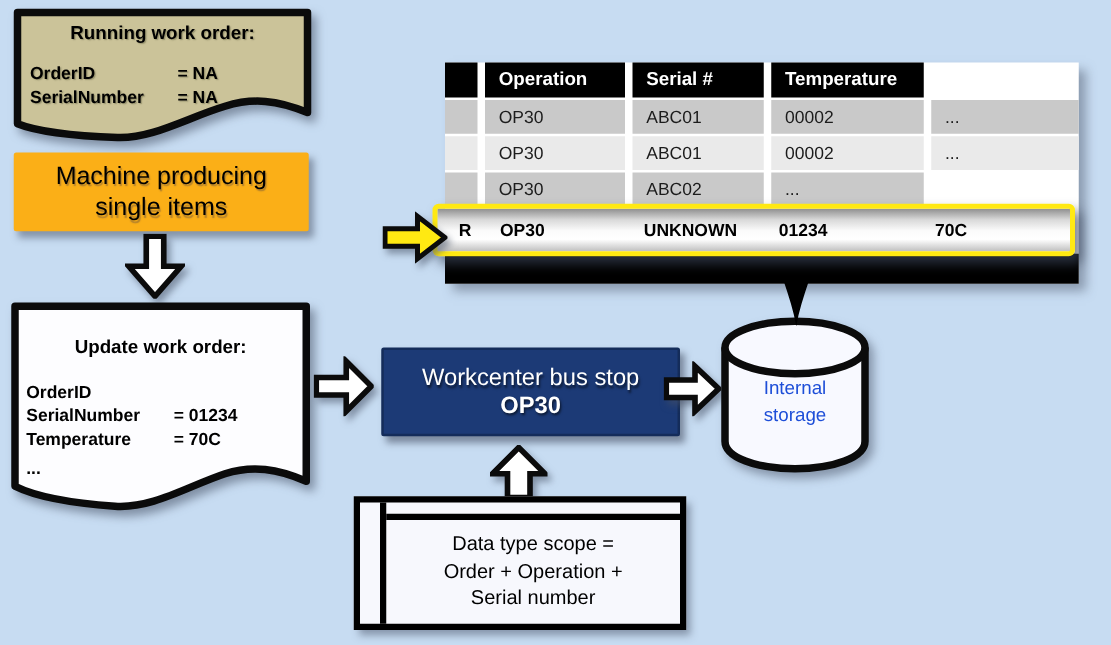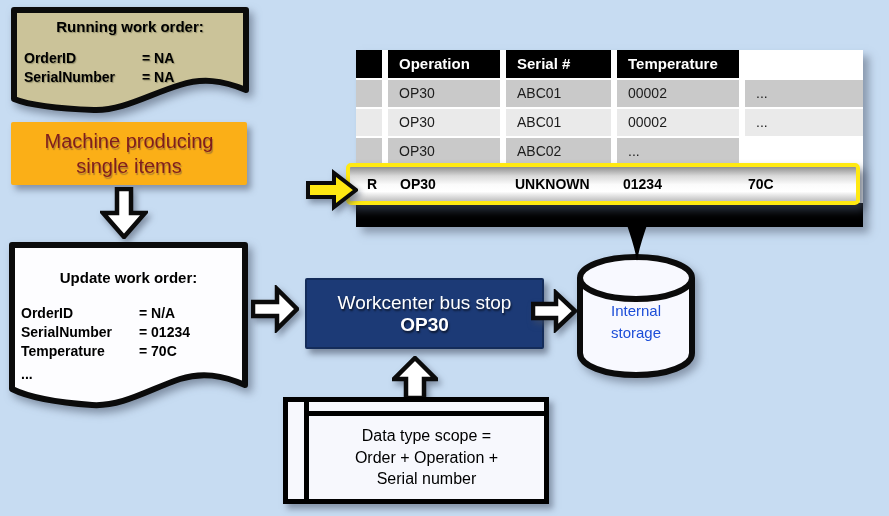--- a/index.html
+++ b/index.html
@@ -15,21 +15,21 @@
   .doc-svg { position:absolute; filter:drop-shadow(4px 5px 4px rgba(70,80,100,.55)); }
   .doc-text { position:absolute; color:#000; }
   .doc-title { text-align:center; font-weight:bold; font-size:15px; }
   .fieldrow { display:grid; grid-template-columns:118px 1fr; font-weight:bold; font-size:14px; line-height:19px; }
 
   
   .machine {
     display:flex; align-items:center; justify-content:center; text-align:center;
     background:#fbaf17; border-radius:2px;
     box-shadow:4px 5px 6px rgba(70,80,100,.5);
-    color:#7f1d1d; font-size:20px; white-space:pre-line; line-height:1.25;
+    color:#000000; font-size:20px; white-space:pre-line; line-height:1.25;
     text-shadow:1px 2px 1px rgba(40,40,80,.35);
   }
 
   
   .workcenter {
     display:flex; flex-direction:column; align-items:center; justify-content:center;
     background:#1c3a76; border:2px solid #142c5a; border-radius:2px;
     box-shadow:4px 5px 6px rgba(60,70,90,.55);
     color:#fff; text-align:center;margin-left:12px;
   }
@@ -112,21 +112,20 @@
   </svg>
 
   <svg class="doc-svg" style="left:8px; top:241px;" width="241" height="172" viewBox="0 0 241 172">
     <path d="M4,4 L237,4 L237,144 C214,134 194,131 172,138 C142,148 114,166 84,164 C56,162 24,158 4,148 Z" fill="#fdfdff" stroke="#0b0b0b" stroke-width="6" stroke-linejoin="round"></path>
   </svg>
   <div class="doc-text" style="left:8px; top:241px; width:241px;">
     <div class="doc-title" style="margin-top:28px;">Update work order:</div>
     <div style="margin:18px 0 0 13px;">
       <div class="fieldrow">
         <span>OrderID</span>
-        <span>= N/A</span>
       </div>
       <div class="fieldrow">
         <span>SerialNumber</span>
         <span>= 01234</span>
       </div>
       <div class="fieldrow">
         <span>Temperature</span>
         <span>= 70C</span>
       </div>
       <div class="fieldrow" style="margin-top:4px;">

